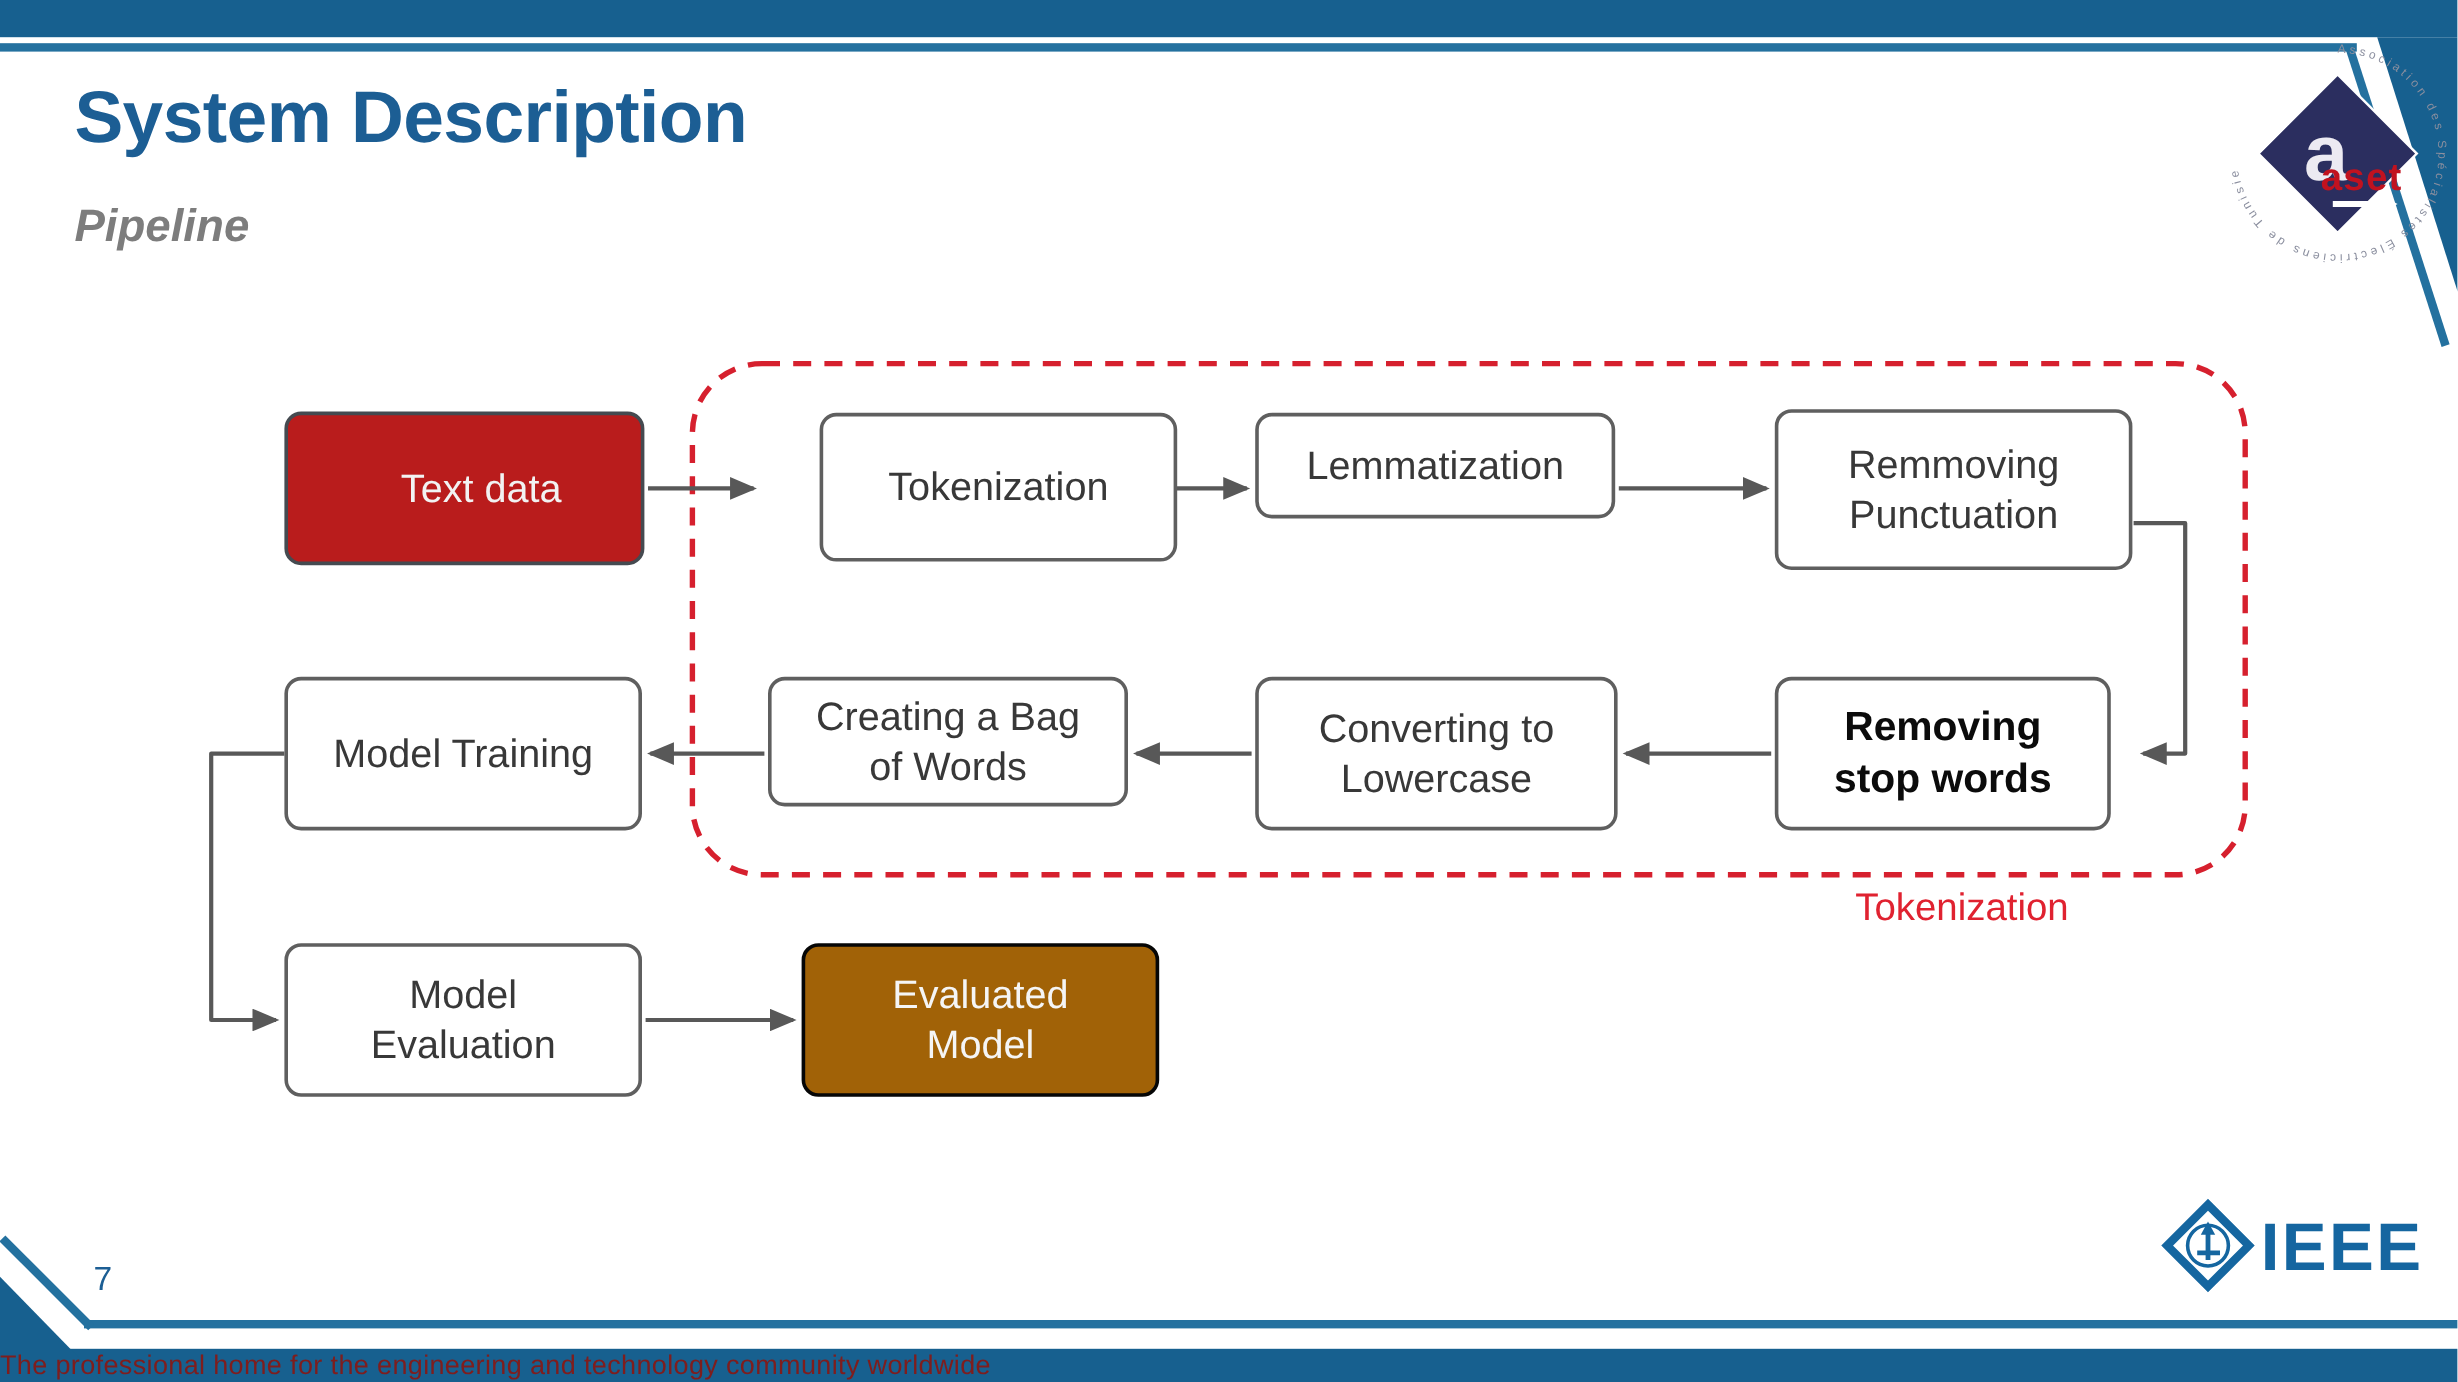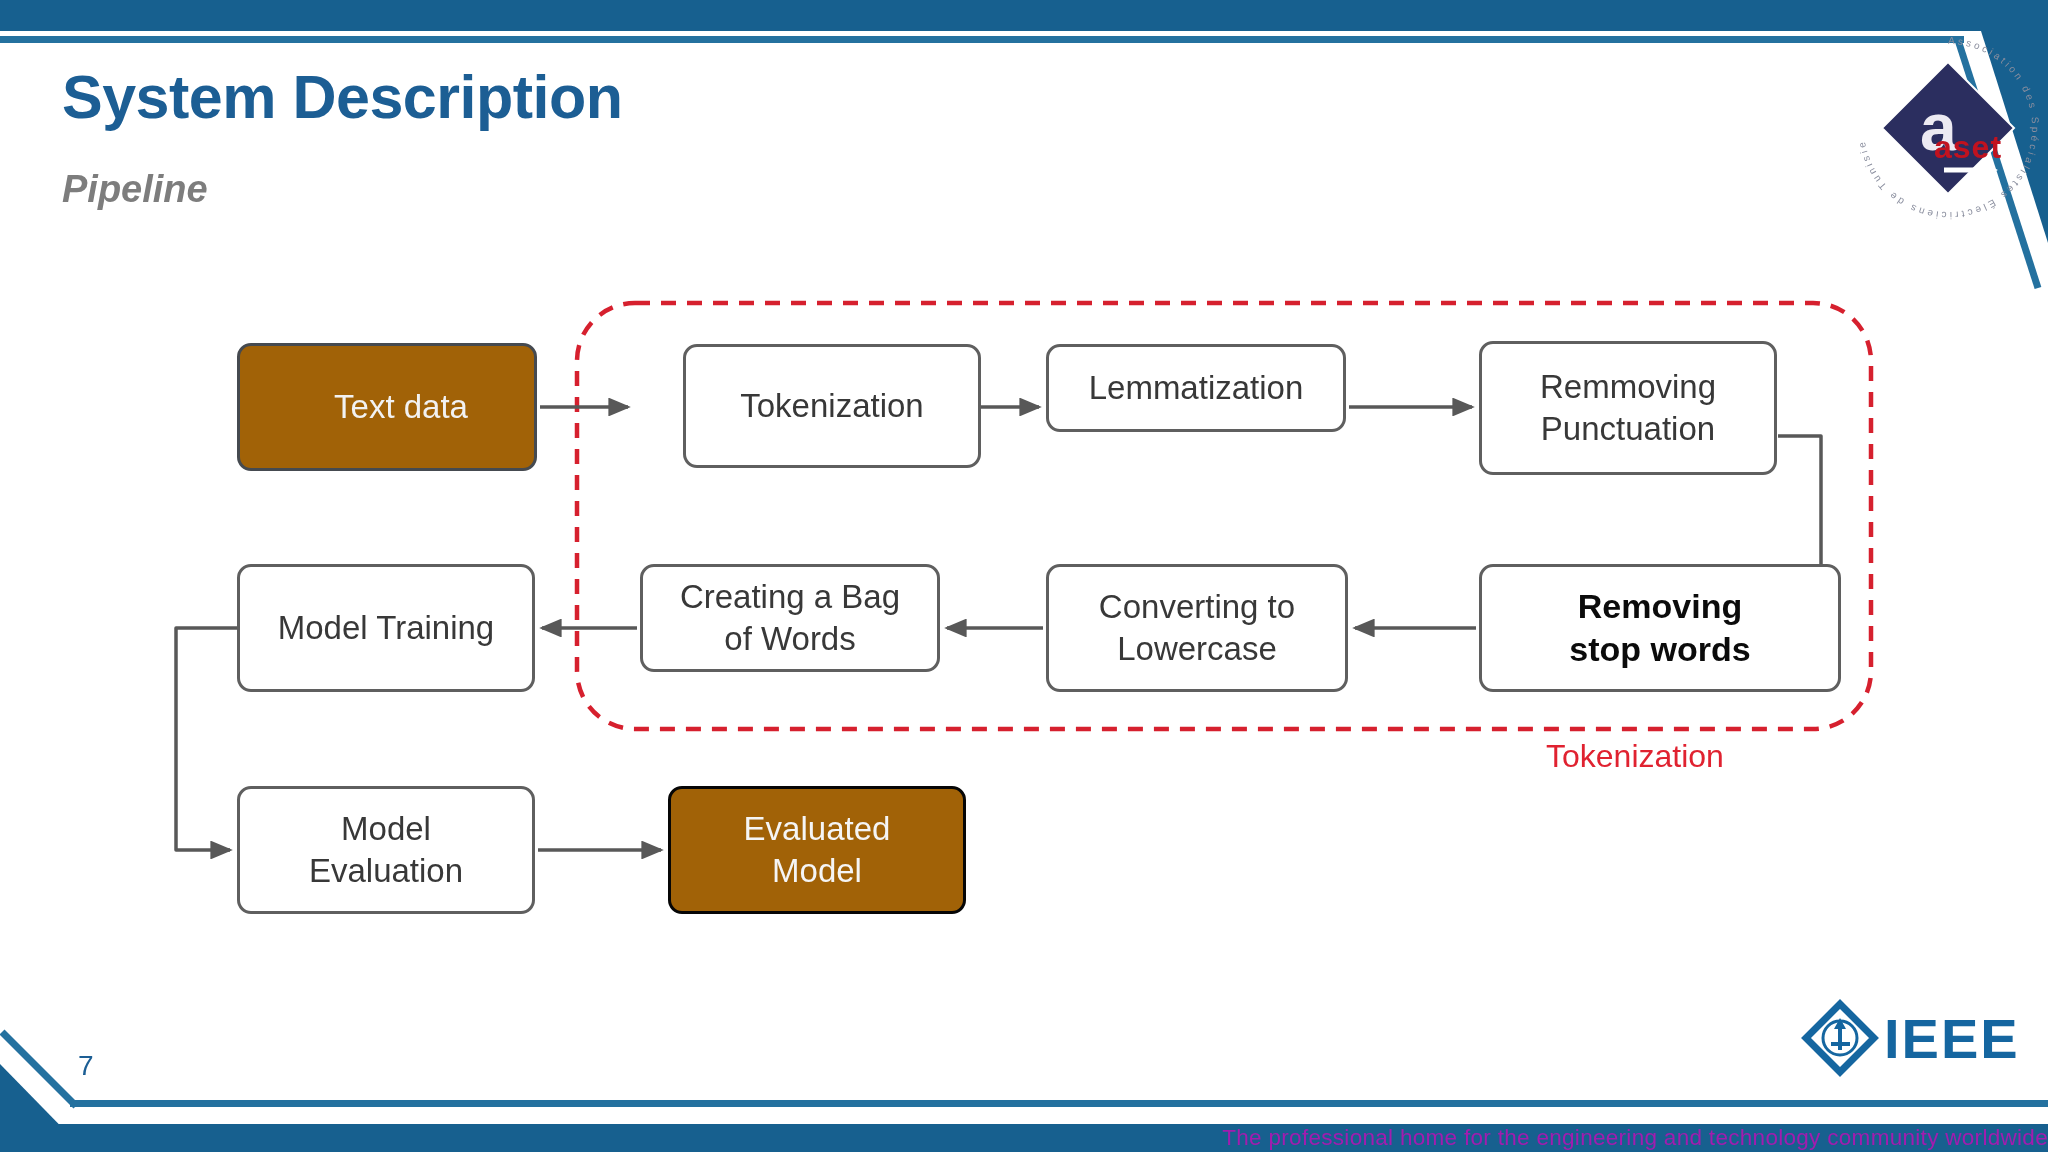--- a/index.html
+++ b/index.html
@@ -23,31 +23,31 @@
     z-index:3;
   }
   
   #flow{left:0;top:0;z-index:2;}
   .node{
     position:absolute;box-sizing:border-box;z-index:4;
     background:#ffffff;border:3px solid #5f5f5f;border-radius:14px;
     display:flex;flex-direction:column;align-items:center;justify-content:center;
     text-align:center;font-size:33px;color:#383838;line-height:1.27;
   }
-  .node.dark{background:#a16207;border-color:#454a50;color:#f2f2f2;padding-left:28px;}
+  .node.dark{background:#b91c1c;border-color:#454a50;color:#f2f2f2;padding-left:28px;}
   .node.black{background:#a16207;border-color:#060606;color:#f5f5f5;}
   .node.boldtext{font-weight:bold;color:#0b0b0b;font-size:34px;}
   .preprocessing{
     left:1546px;top:738px;font-size:32px;color:#e02230;z-index:4;
   }
   
   .pagenum{left:78px;top:1050px;font-size:28px;color:#1c5e94;z-index:3;}
   .footer-text{
-    left:0;top:1125px;width:2048px;text-align:right;
-    font-size:22.5px;color:#a21caf;letter-spacing:0.3px;z-index:3;
+    left:0;top:1125px;width:2048px;text-align:left;
+    font-size:22.5px;color:#7f1d1d;letter-spacing:0.3px;z-index:3;
   }
   
   #aset{left:1848px;top:28px;z-index:3;}
   #ieee{left:1798px;top:998px;z-index:3;}
 </style>
 </head>
 <body>
 
 <svg id="chrome" class="abs" width="2048" height="1152">
 
@@ -96,21 +96,21 @@
 
 <div class="node" style="left:1046px;top:344px;width:300px;height:88px;">
   <span>Lemmatization</span>
 </div>
 
 <div class="node" style="left:1479px;top:341px;width:298px;height:134px;">
   <span>Remmoving</span>
   <span>Punctuation</span>
 </div>
 
-<div class="node boldtext" style="left:1479px;top:564px;width:362px;height:128px;">
+<div class="node boldtext" style="left:1479px;top:564px;width:280px;height:128px;">
   <span>Removing</span>
   <span>stop words</span>
 </div>
 
 <div class="node" style="left:1046px;top:564px;width:302px;height:128px;">
   <span>Converting to</span>
   <span>Lowercase</span>
 </div>
 
 <div class="node" style="left:640px;top:564px;width:300px;height:108px;">

